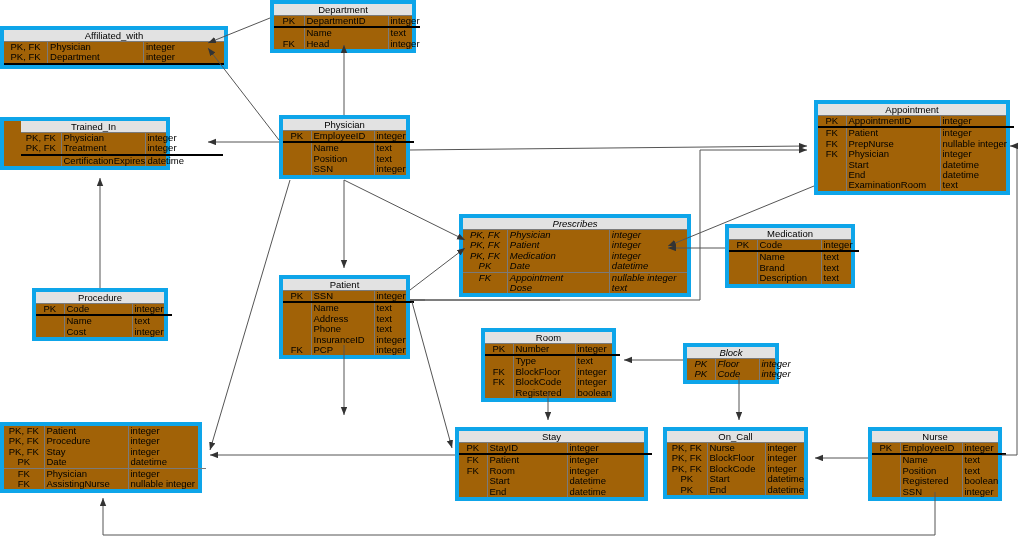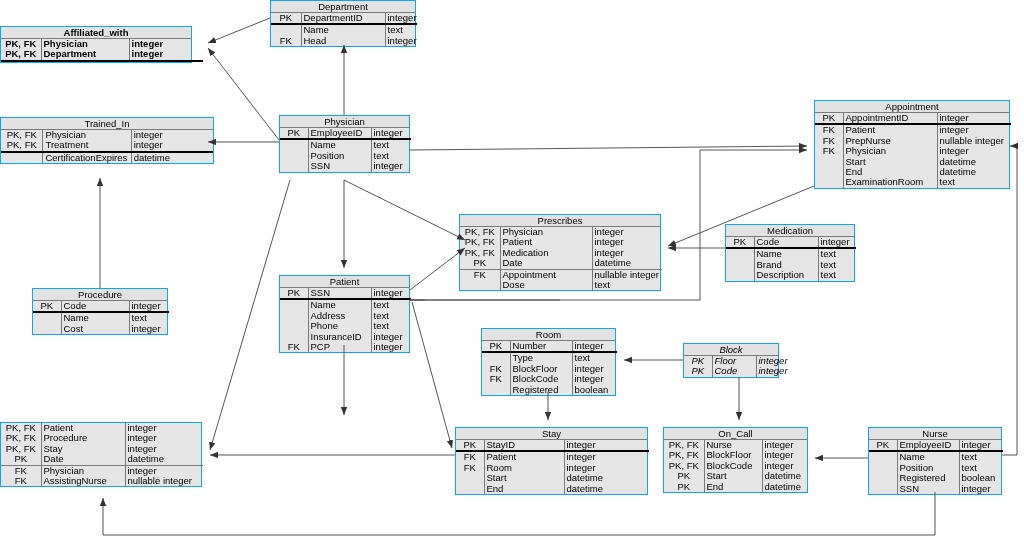--- a/index.html
+++ b/index.html
@@ -1,19 +1,19 @@
 <!DOCTYPE html>
 <html><head>
 <meta charset="utf-8">
 <style>
   html,body{margin:0;padding:0;background:#ffffff;}
   #canvas{position:relative;width:1024px;height:540px;background:#ffffff;
     font-family:"Liberation Sans","DejaVu Sans",sans-serif;overflow:hidden;}
   svg.links{position:absolute;left:0;top:0;width:1024px;height:540px;pointer-events:none;}
-  .entity{position:absolute;border:1px solid #0ea5e9;background:#e5e5e5;box-sizing:border-box;}
+  .entity{position:absolute;border:4px solid #0ea5e9;background:#a16207;box-sizing:border-box;}
   .entity .title{background:#e2e2e2;border-bottom:1px solid #7a7a7a;text-align:center;
     font-size:9.5px;line-height:11px;height:11px;color:#000;}
   .entity table{border-collapse:collapse;width:100%;table-layout:fixed;}
   .entity td{font-size:9.5px;line-height:10.4px;height:10.4px;padding:0 2px;color:#000;
     white-space:nowrap;overflow:hidden;vertical-align:middle;}
   .c-key{text-align:center;border-right:1px solid #7a7a7a;}
   .c-name{border-right:1px solid #7a7a7a;text-align:left;}
   .c-type{text-align:left;}
   tr.pkend td{border-bottom:2px solid #000;}
   tr.grpend td{border-bottom:1px solid #7a7a7a;}
@@ -43,21 +43,21 @@
             <td class="c-type">text</td>
           </tr>
           <tr>
             <td class="c-key">FK</td>
             <td class="c-name">Head</td>
             <td class="c-type">integer</td>
           </tr>
         </tbody>
       </table>
     </div>
-    <div class="entity" style="left: 0px; top: 26px; width: 192px; font-weight: bold;">
+    <div class="entity" style="left: 0px; top: 26px; width: 228px;">
       <div class="title">Affiliated_with</div>
       <table>
         <colgroup>
           <col style="width: 40px;">
           <col style="width: 88px;">
           <col style="width: 74px;">
         </colgroup>
         <tbody>
           <tr>
             <td class="c-key">PK, FK</td>
@@ -65,21 +65,21 @@
             <td class="c-type">integer</td>
           </tr>
           <tr class="pkend">
             <td class="c-key">PK, FK</td>
             <td class="c-name">Department</td>
             <td class="c-type">integer</td>
           </tr>
         </tbody>
       </table>
     </div>
-    <div class="entity" style="left: 0px; top: 117px; width: 214px;">
+    <div class="entity" style="left: 0px; top: 117px; width: 170px; padding-left: 17px;">
       <div class="title">Trained_In</div>
       <table>
         <colgroup>
           <col style="width: 40px;">
           <col style="width: 84px;">
           <col style="width: 78px;">
         </colgroup>
         <tbody>
           <tr>
             <td class="c-key">PK, FK</td>
@@ -171,21 +171,21 @@
             <td class="c-type">datetime</td>
           </tr>
           <tr>
             <td class="c-key"></td>
             <td class="c-name">ExaminationRoom</td>
             <td class="c-type">text</td>
           </tr>
         </tbody>
       </table>
     </div>
-    <div class="entity" style="left: 459px; top: 214px; width: 202px;">
+    <div class="entity" style="left: 459px; top: 214px; width: 232px; font-style: italic;">
       <div class="title">Prescribes</div>
       <table>
         <colgroup>
           <col style="width: 40px;">
           <col style="width: 92px;">
           <col style="width: 70px;">
         </colgroup>
         <tbody>
           <tr>
             <td class="c-key">PK, FK</td>

